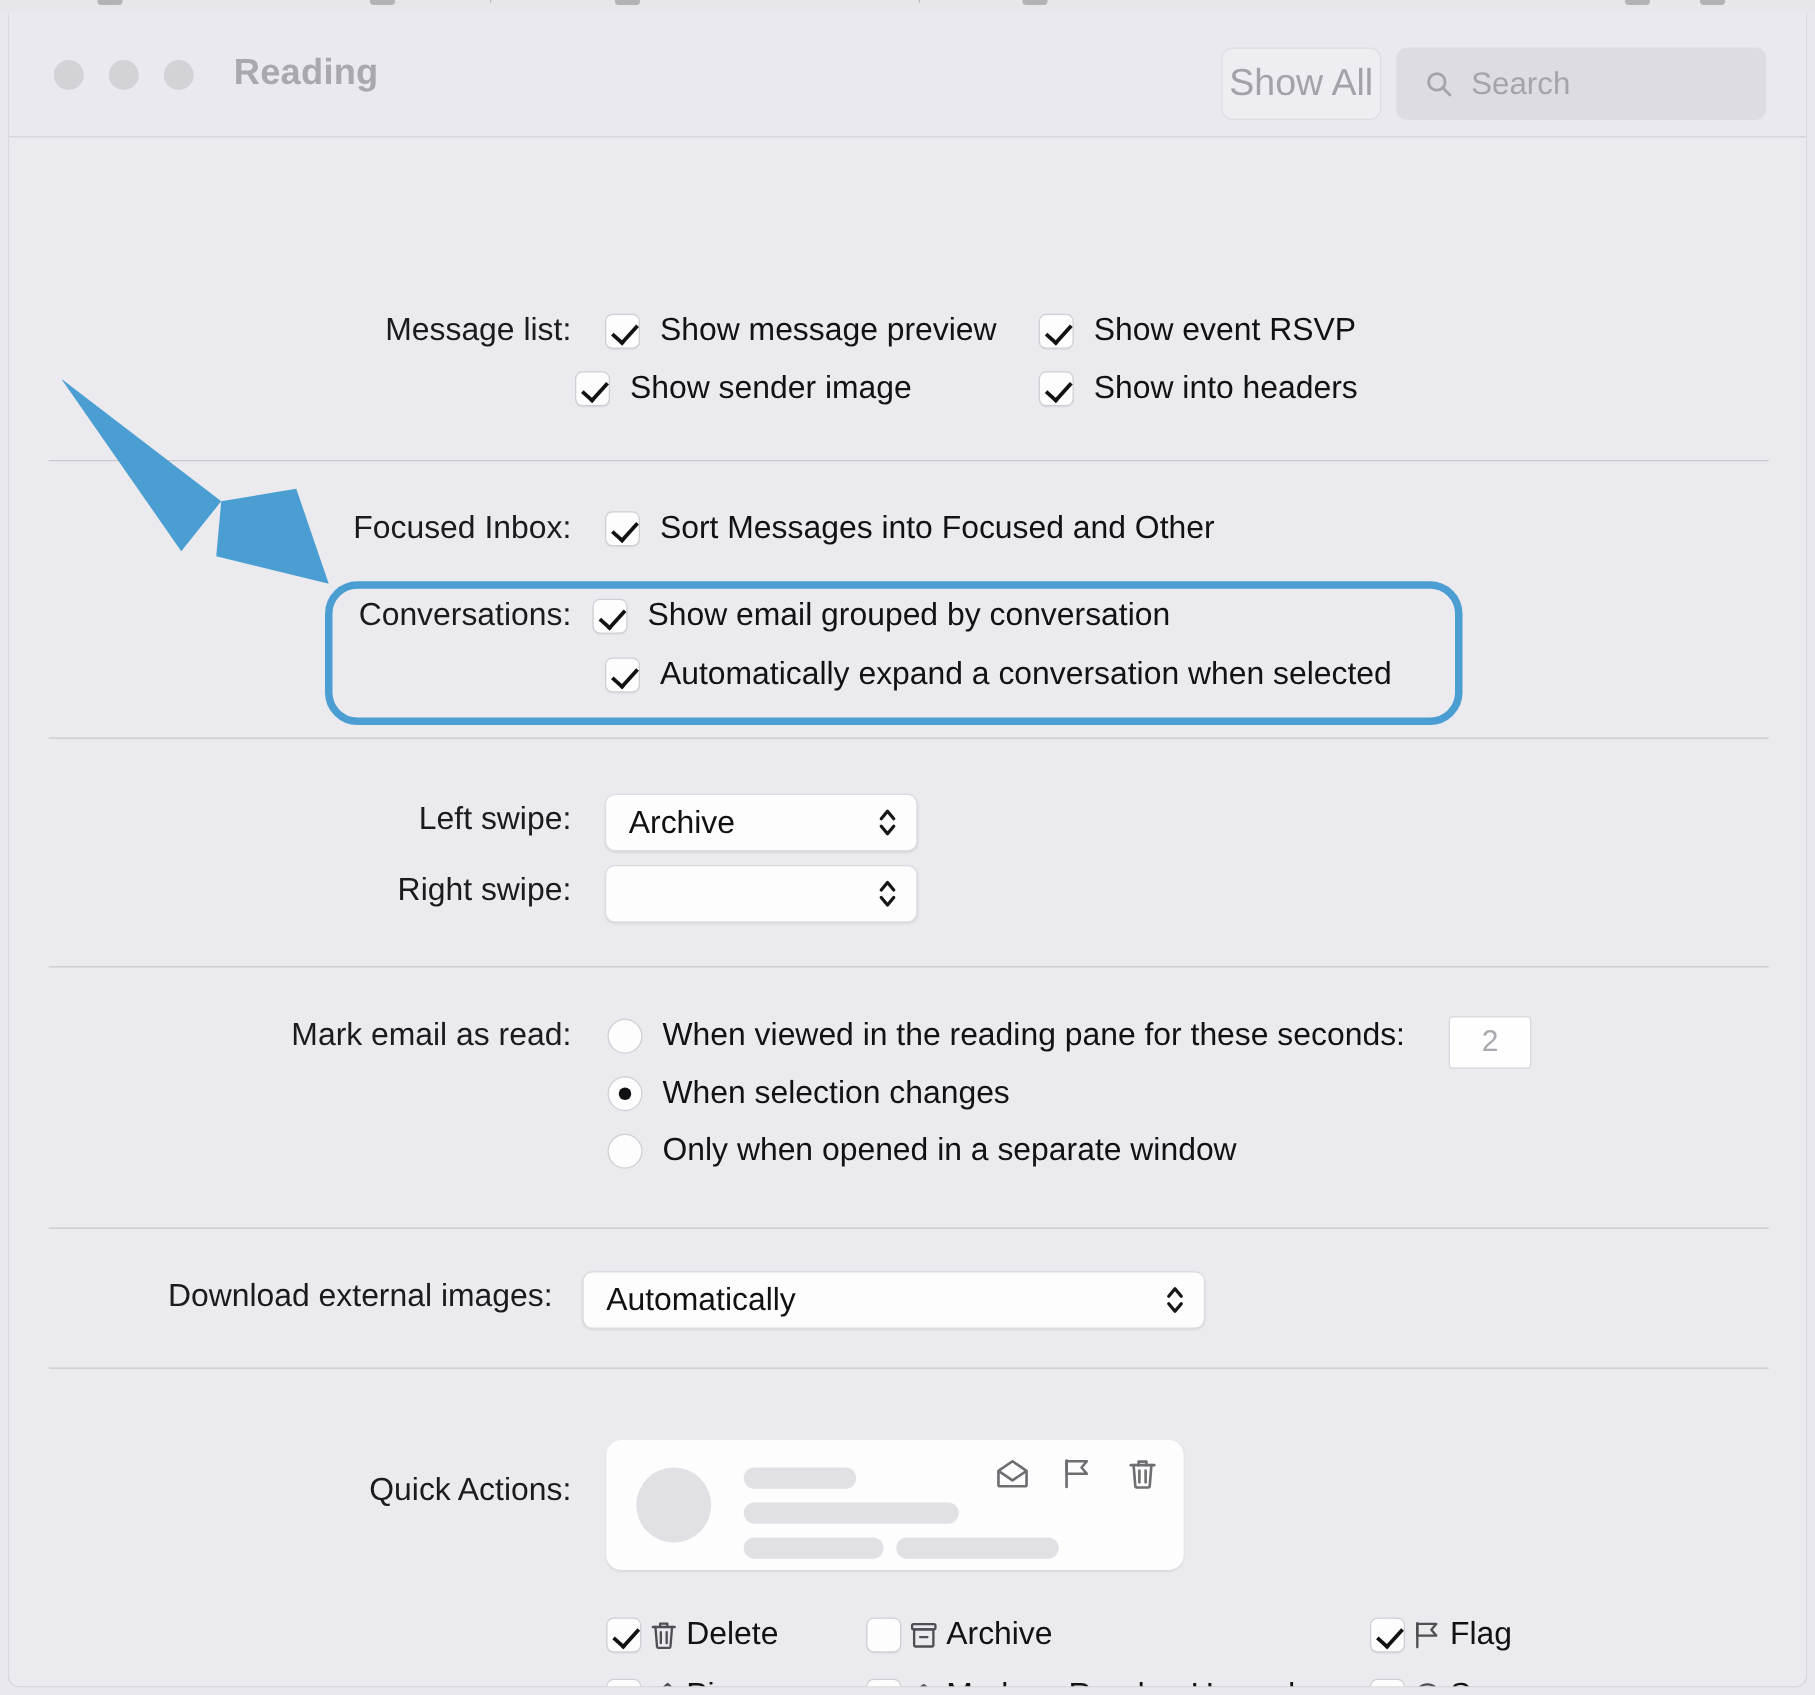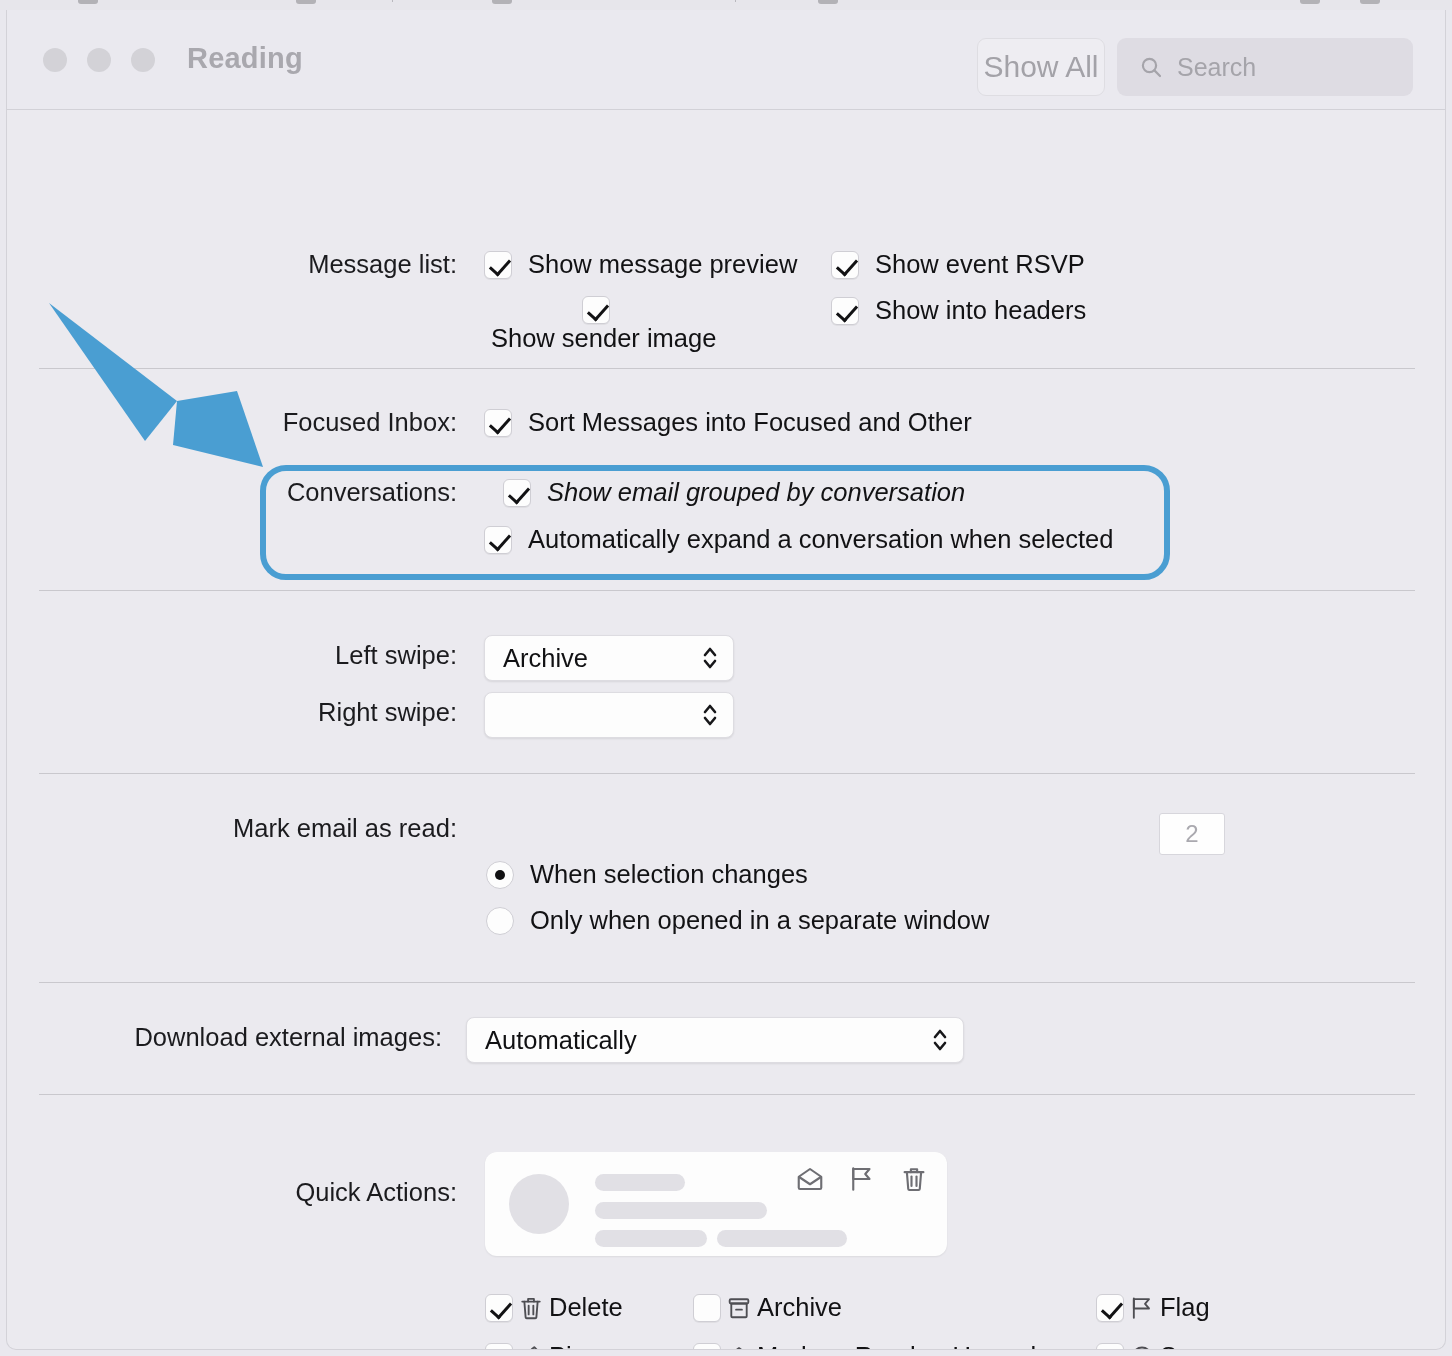--- a/index.html
+++ b/index.html
@@ -289,21 +289,21 @@
     </div>
 
     <div class="row" style="left:477px; top:140px;">
       <span class="cb on"></span>
       <span class="cb-label">Show message preview</span>
     </div>
     <div class="row" style="left:824px; top:140px;">
       <span class="cb on"></span>
       <span class="cb-label">Show event RSVP</span>
     </div>
-    <div class="row" style="left:468px; top:186px;flex-direction:column;">
+    <div class="row" style="left:453px; top:186px;">
       <span class="cb on"></span>
       <span class="cb-label">Show sender image</span>
     </div>
     <div class="row" style="left:824px; top:186px;">
       <span class="cb on"></span>
       <span class="cb-label">Show into headers</span>
     </div>
 
     <div class="divider" style="top:258px"></div>
 
@@ -311,21 +311,21 @@
       <span class="rlabel">Focused Inbox:</span>
     </div>
     <div class="row" style="left:477px; top:298px;">
       <span class="cb on"></span>
       <span class="cb-label">Sort Messages into Focused and Other</span>
     </div>
 
     <div class="row" style="left:0; top:368px; width:450px; justify-content:flex-end;">
       <span class="rlabel">Conversations:</span>
     </div>
-    <div class="row" style="left:496px; top:368px;font-style:italic;">
+    <div class="row" style="left:467px; top:368px;">
       <span class="cb on"></span>
       <span class="cb-label">Show email grouped by conversation</span>
     </div>
     <div class="row" style="left:477px; top:415px;">
       <span class="cb on"></span>
       <span class="cb-label">Automatically expand a conversation when selected</span>
     </div>
 
     <div class="divider" style="top:480px"></div>
 
@@ -348,20 +348,24 @@
       <svg class="chev" viewBox="0 0 18 30" fill="none" stroke="#17171a" stroke-width="2.6" stroke-linecap="round" stroke-linejoin="round">
         <polyline points="4,12 9,6 14,12"></polyline>
           <polyline points="4,18 9,24 14,18"></polyline>
       </svg>
     </div>
 
     <div class="divider" style="top:663px"></div>
 
     <div class="row" style="left:0; top:704px; width:450px; justify-content:flex-end;">
       <span class="rlabel">Mark email as read:</span>
+    </div>
+    <div class="row" style="left:479px; top:704px;">
+      <span class="rb"></span>
+      <span class="cb-label">When viewed in the reading pane for these seconds:</span>
     </div>
     <div class="numfield" style="position:absolute; left:1152px; top:703px;">
       <span>2</span>
     </div>
 
     <div class="row" style="left:479px; top:750px;">
       <span class="rb on"></span>
       <span class="cb-label">When selection changes</span>
     </div>
     <div class="row" style="left:479px; top:796px;">

